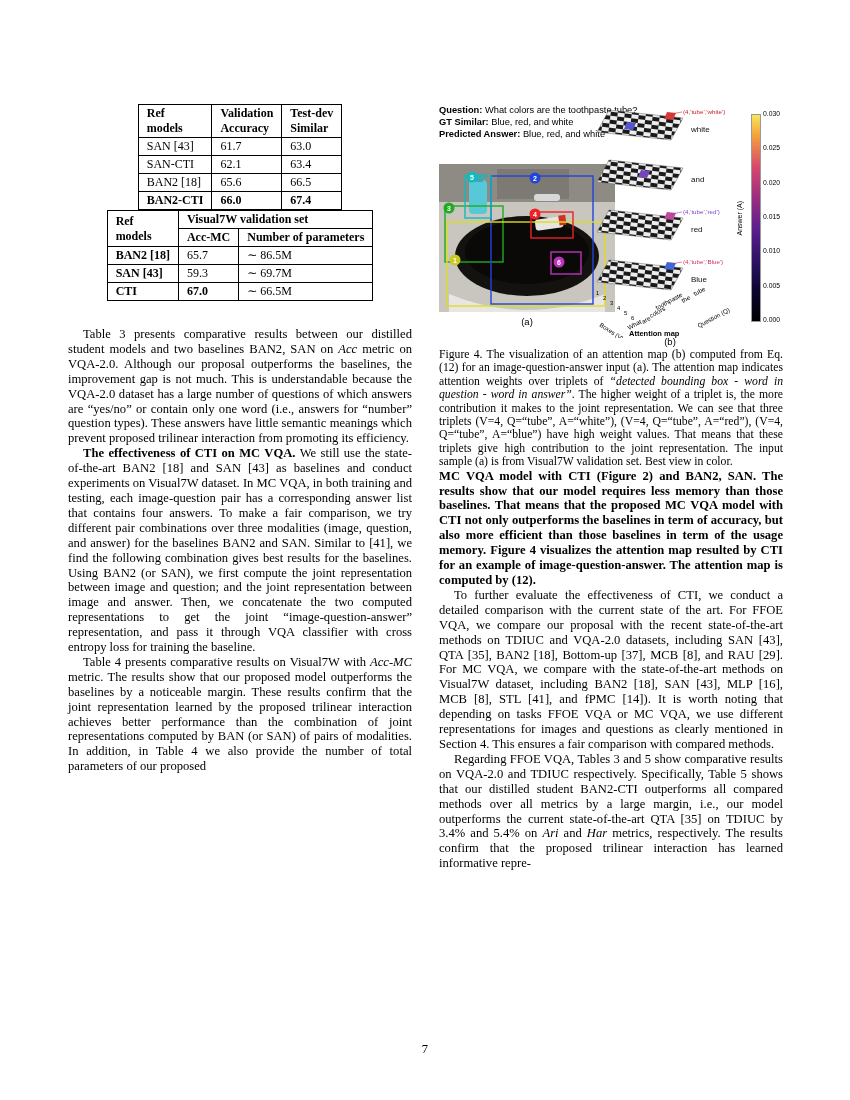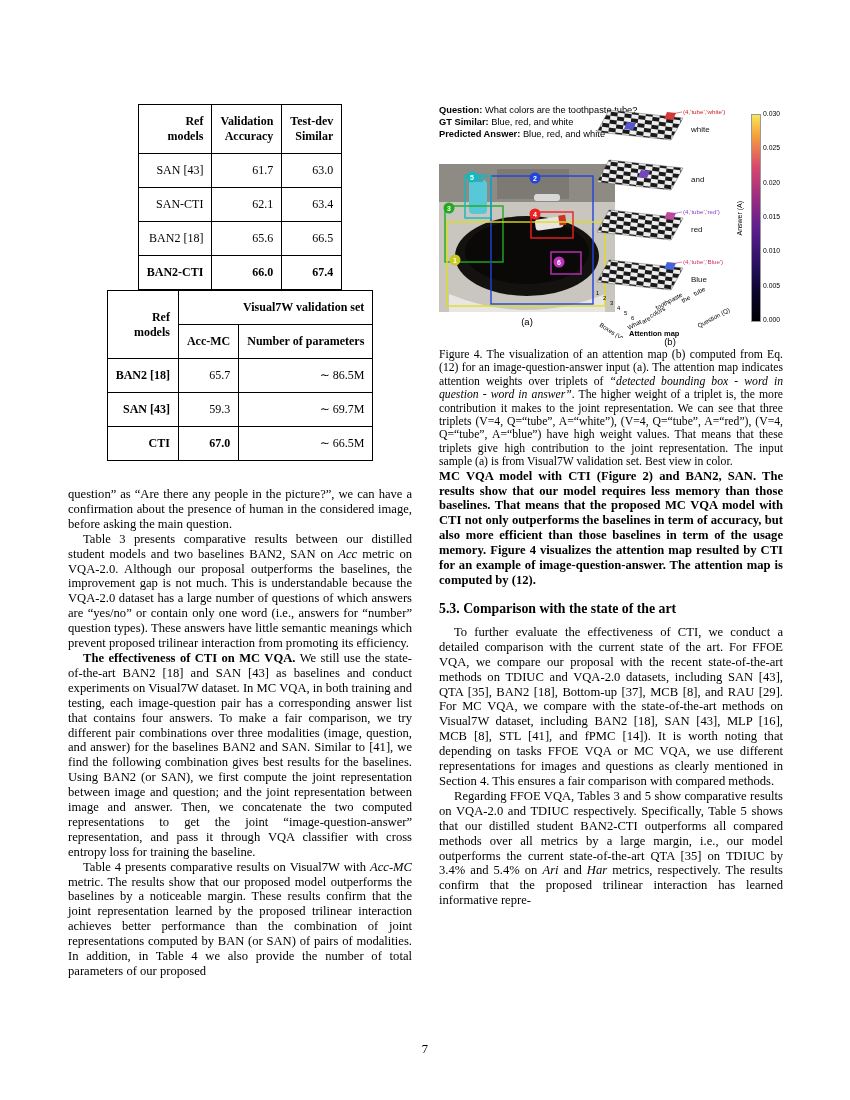--- a/index.html
+++ b/index.html
@@ -4,21 +4,21 @@
 <style>
   html,body{margin:0;padding:0;background:#e8e8e8;}
   .page{position:relative;width:850px;height:1100px;background:#ffffff;margin:0 auto;
         font-family:"Liberation Serif",serif;color:#000;overflow:hidden;}
   .col{position:absolute;top:104px;width:344px;}
   .col-left{left:68px;}
   .col-right{left:439px;}
 
   
   table.paper-tbl{border-collapse:collapse;margin:0 auto;font-size:12px;}
-  table.paper-tbl th,table.paper-tbl td{border:1px solid #000;padding:9px 8px;text-align:right;line-height:15px;}
+  table.paper-tbl th,table.paper-tbl td{border:1px solid #000;padding:1px 8px;text-align:left;line-height:15px;}
   table.paper-tbl th{white-space:pre-line;font-weight:bold;}
   tr.bold-row td{font-weight:bold;}
   td.b{font-weight:bold;}
   .tbl-caption{font-size:11.8px;line-height:13.6px;text-align:justify;margin-top:9px;}
   .tbl4{margin-top:20px;}
 
   
   .paras{margin-top:26px;}
   p.body{font-size:12.6px;line-height:14.9px;text-align:justify;margin:0;}
   p.indent{text-indent:15px;}
@@ -103,21 +103,20 @@
       </tr>
       <tr>
         <td class="b">CTI</td>
         <td class="b">67.0</td>
         <td>∼ 66.5M</td>
       </tr>
     </tbody>
       </table>
 
     <div class="paras">
-      <p class="body">question” as “Are there any people in the picture?”, we can have a confirmation about the presence of human in the considered image, before asking the main question.</p>
       <p class="body indent">Table 3 presents comparative results between our distilled student models and two baselines BAN2, SAN on <i>Acc</i> metric on VQA-2.0. Although our proposal outperforms the baselines, the improvement gap is not much. This is understandable because the VQA-2.0 dataset has a large number of questions of which answers are “yes/no” or contain only one word (i.e., answers for “number” question types). These answers have little semantic meanings which prevent proposed trilinear interaction from promoting its efficiency.</p>
       <p class="body indent"><b>The effectiveness of CTI on MC VQA.</b> We still use the state-of-the-art BAN2 [18] and SAN [43] as baselines and conduct experiments on Visual7W dataset. In MC VQA, in both training and testing, each image-question pair has a corresponding answer list that contains four answers. To make a fair comparison, we try different pair combinations over three modalities (image, question, and answer) for the baselines BAN2 and SAN. Similar to [41], we find the following combination gives best results for the baselines. Using BAN2 (or SAN), we first compute the joint representation between image and question; and the joint representation between image and answer. Then, we concatenate the two computed representations to get the joint “image-question-answer” representation, and pass it through VQA classifier with cross entropy loss for training the baseline.</p>
       <p class="body indent">Table 4 presents comparative results on Visual7W with <i>Acc-MC</i> metric. The results show that our proposed model outperforms the baselines by a noticeable margin. These results confirm that the joint representation learned by the proposed trilinear interaction achieves better performance than the combination of joint representations computed by BAN (or SAN) of pairs of modalities. In addition, in Table 4 we also provide the number of total parameters of our proposed</p>
     </div>
   </div>
 
   <div class="col col-right">
 
     <div class="figure">
 
@@ -240,20 +239,19 @@
       <span class="cb-tick" style="top:143px">0.010</span>
       <span class="cb-tick" style="top:178px">0.005</span>
       <span class="cb-tick" style="top:212px">0.000</span>
       <span class="axis-answer">Answer (A)</span>
     </div>
 
     <div class="fig-caption">Figure 4. The visualization of an attention map (b) computed from Eq. (12) for an image-question-answer input (a). The attention map indicates attention weights over triplets of <i>“detected bounding box - word in question - word in answer”</i>. The higher weight of a triplet is, the more contribution it makes to the joint representation. We can see that three triplets (V=4, Q=“tube”, A=“white”), (V=4, Q=“tube”, A=“red”), (V=4, Q=“tube”, A=“blue”) have high weight values. That means that these triplets give high contribution to the joint representation. The input sample (a) is from Visual7W validation set. Best view in color.</div>
 
     <p class="body p-after-fig">MC VQA model with CTI (Figure 2) and BAN2, SAN. The results show that our model requires less memory than those baselines. That means that the proposed MC VQA model with CTI not only outperforms the baselines in term of accuracy, but also more efficient than those baselines in term of the usage memory. Figure 4 visualizes the attention map resulted by CTI for an example of image-question-answer. The attention map is computed by (12).</p>
 
-    <h3 class="sect">5.3. Comparison with the state of the art</h3>
 
     <p class="body indent">To further evaluate the effectiveness of CTI, we conduct a detailed comparison with the current state of the art. For FFOE VQA, we compare our proposal with the recent state-of-the-art methods on TDIUC and VQA-2.0 datasets, including SAN [43], QTA [35], BAN2 [18], Bottom-up [37], MCB [8], and RAU [29]. For MC VQA, we compare with the state-of-the-art methods on Visual7W dataset, including BAN2 [18], SAN [43], MLP [16], MCB [8], STL [41], and fPMC [14]). It is worth noting that depending on tasks FFOE VQA or MC VQA, we use different representations for images and questions as clearly mentioned in Section 4. This ensures a fair comparison with compared methods.</p>
     <p class="body indent">Regarding FFOE VQA, Tables 3 and 5 show comparative results on VQA-2.0 and TDIUC respectively. Specifically, Table 5 shows that our distilled student BAN2-CTI outperforms all compared methods over all metrics by a large margin, i.e., our model outperforms the current state-of-the-art QTA [35] on TDIUC by 3.4% and 5.4% on <i>Ari</i> and <i>Har</i> metrics, respectively. The results confirm that the proposed trilinear interaction has learned informative repre-</p>
   </div>
 
   <div class="page-number">7</div>
 </div>
 
 </body></html>

